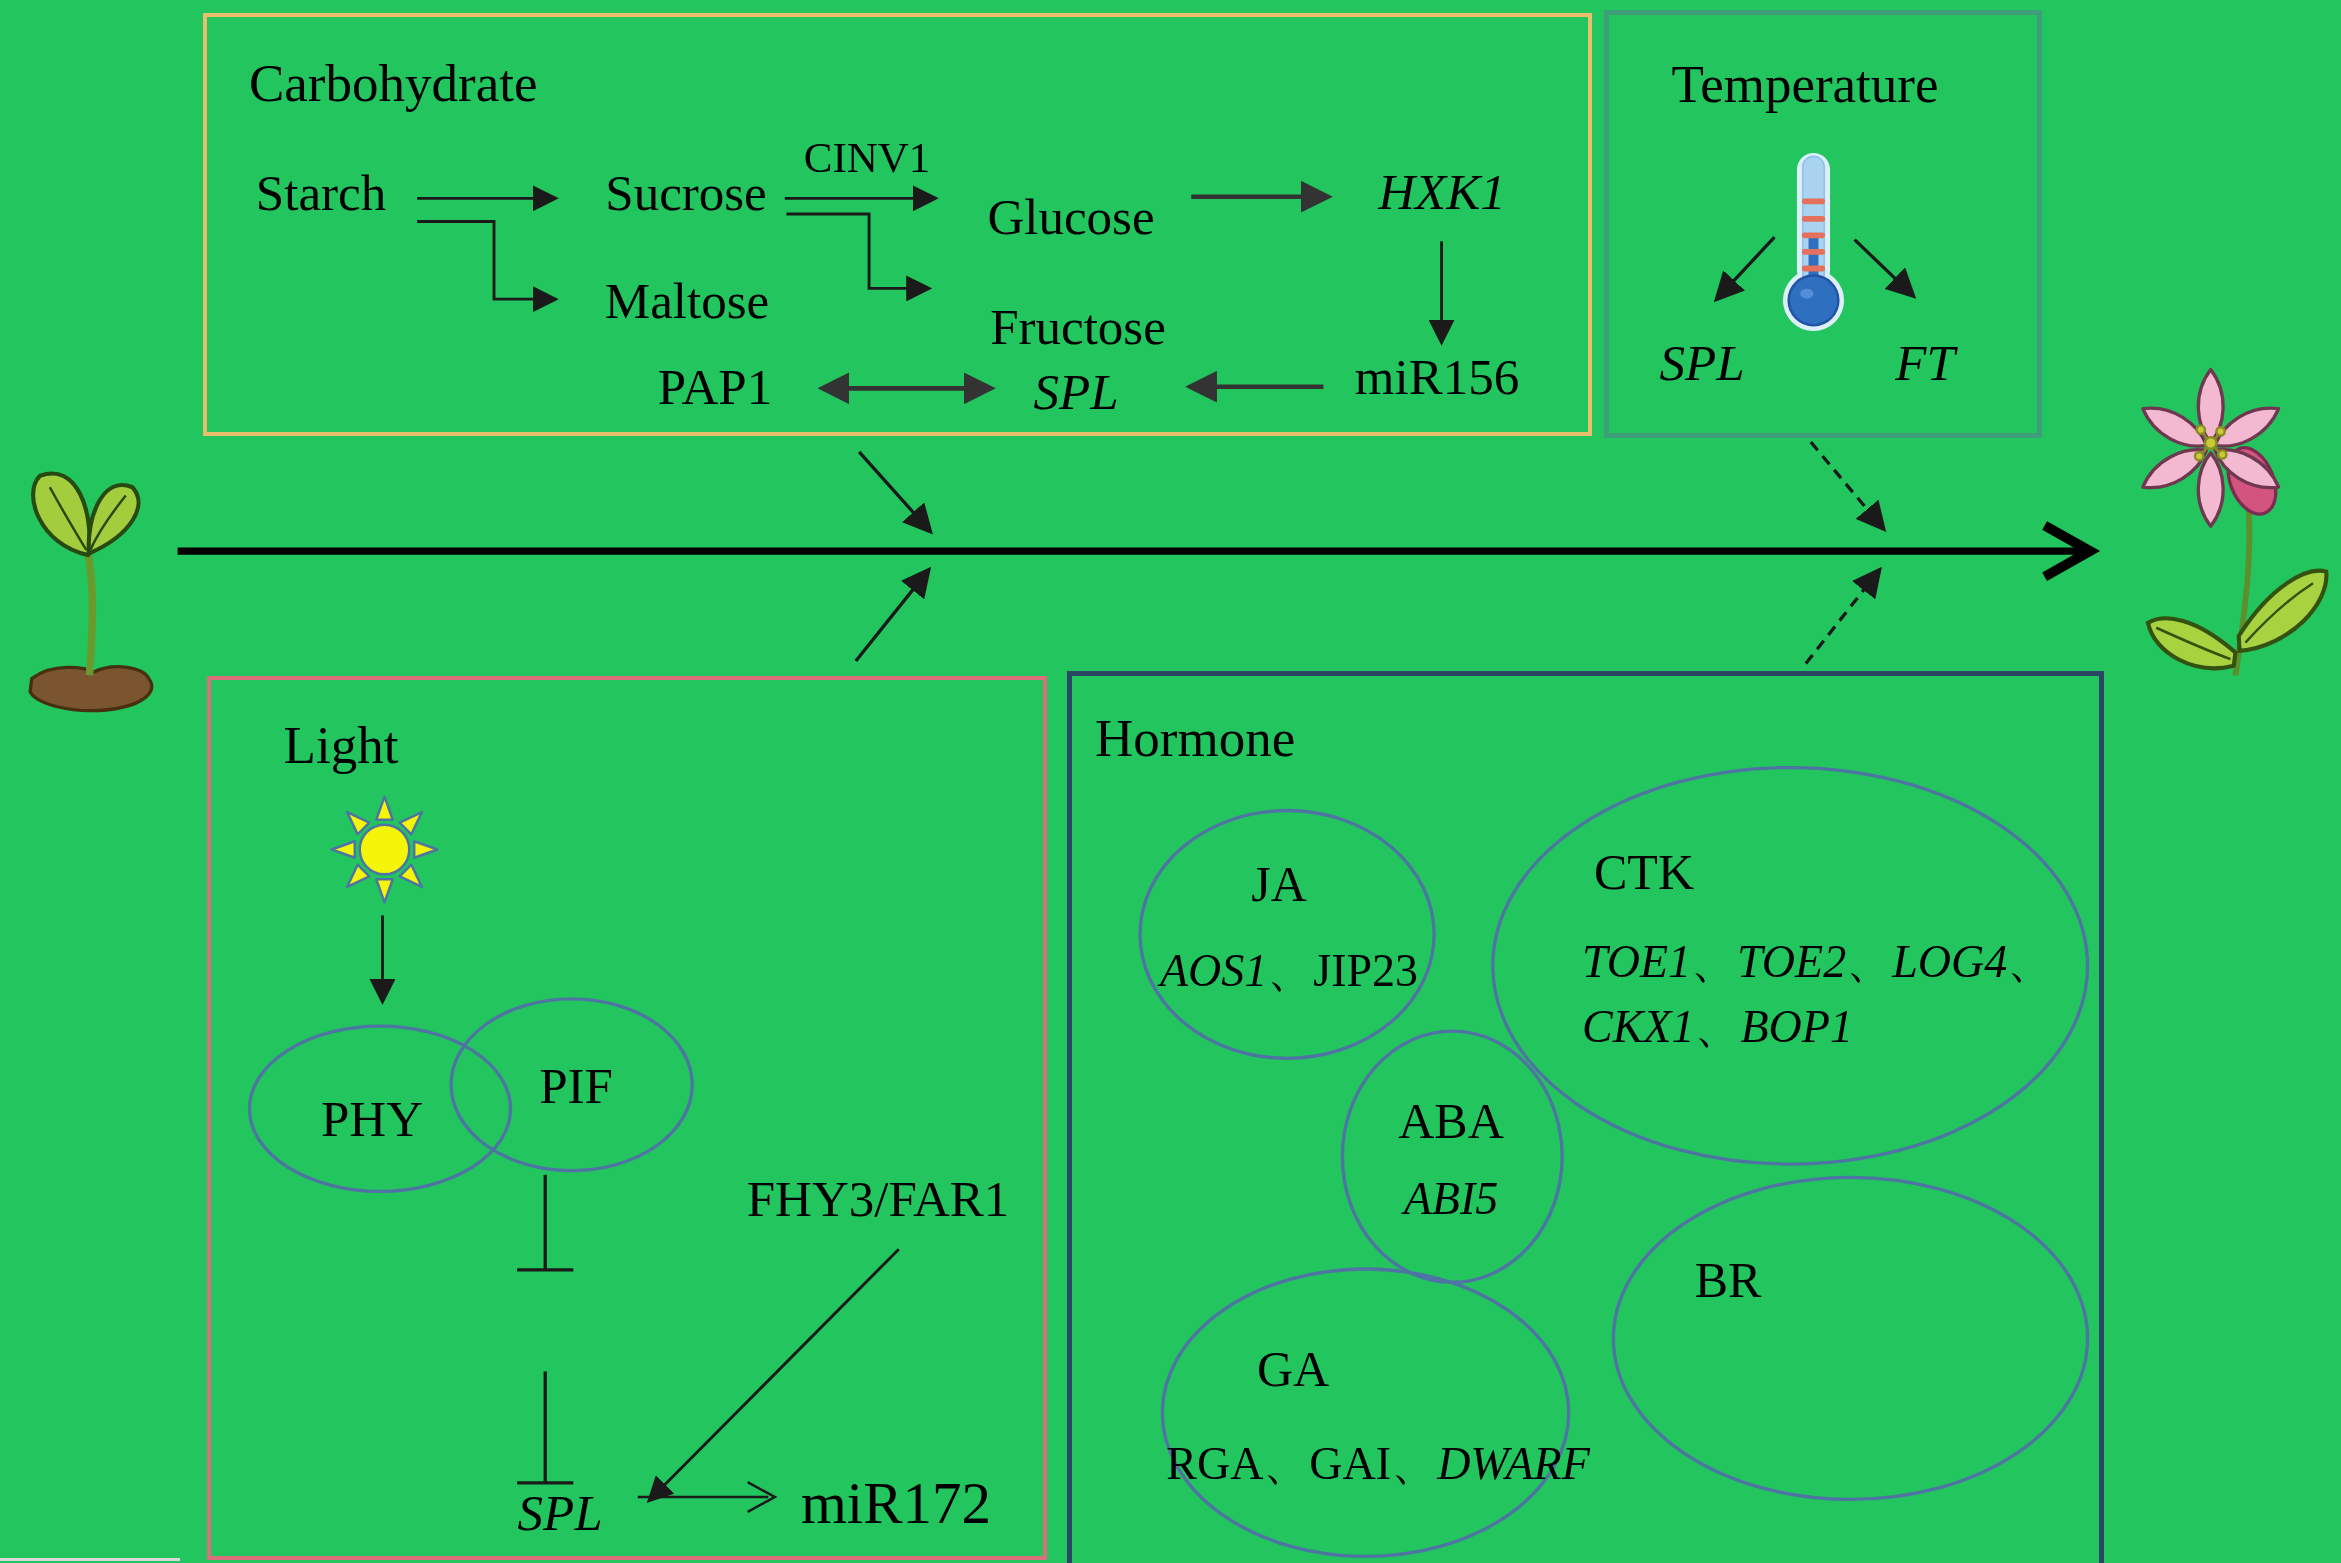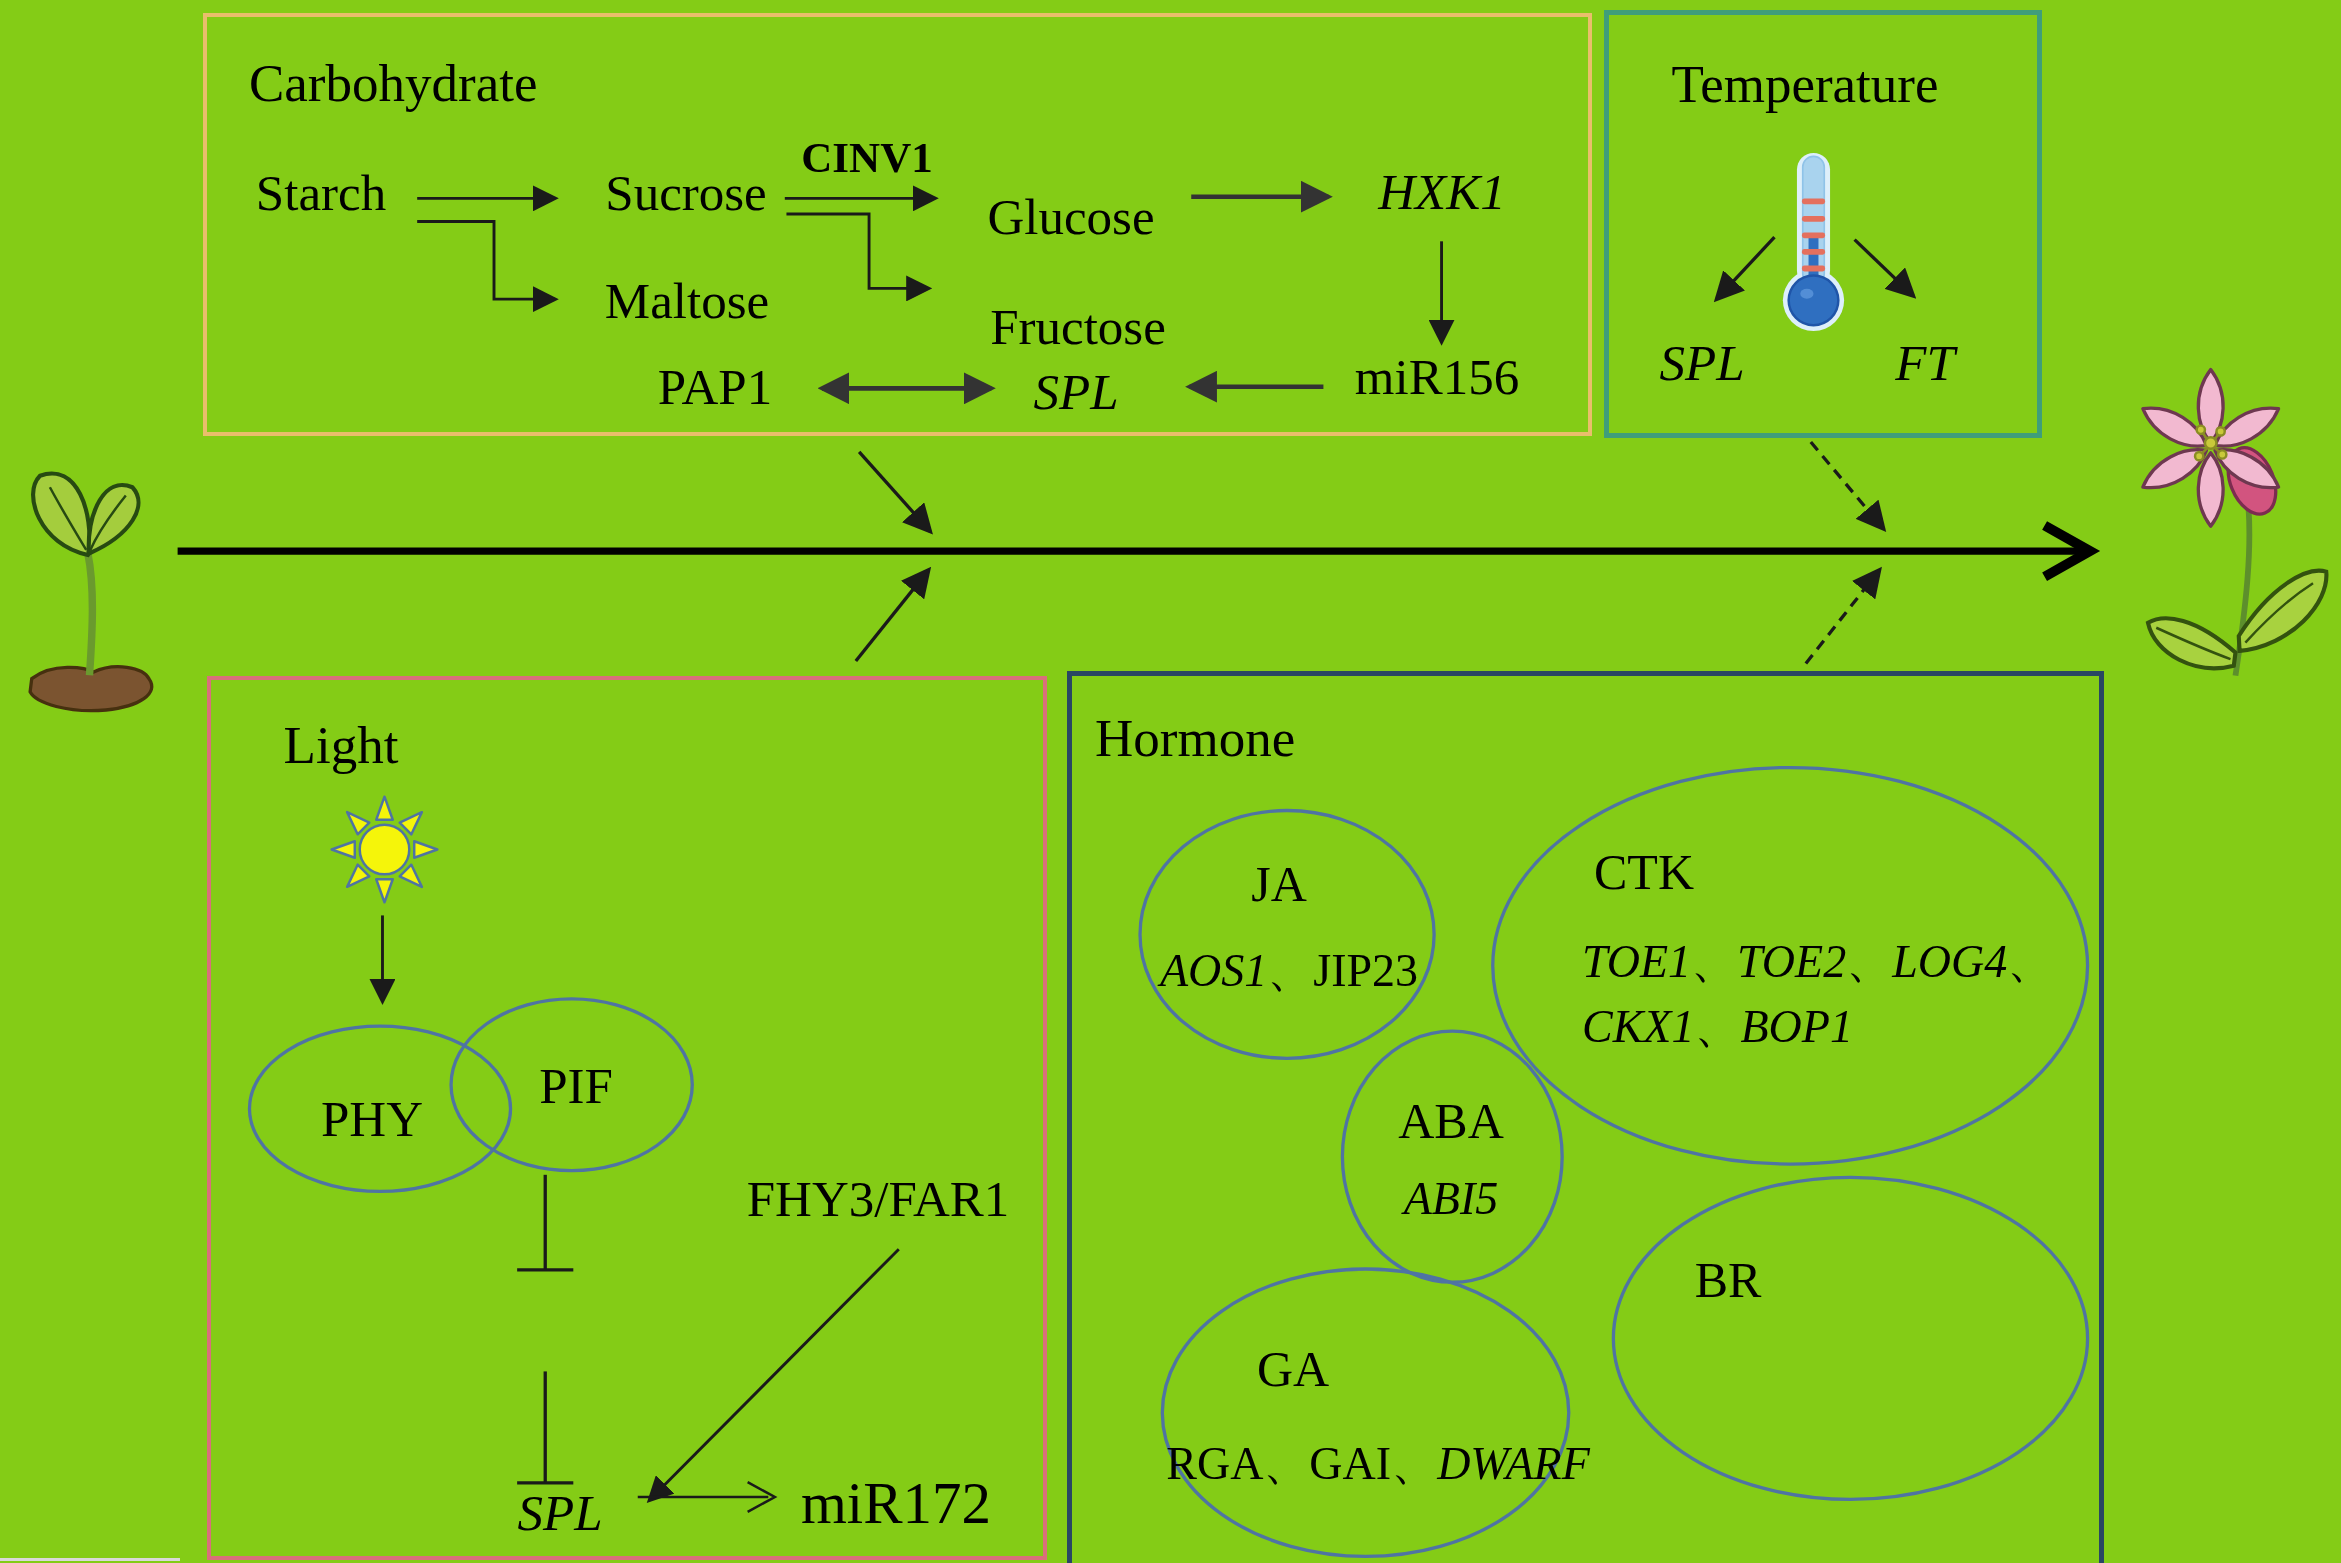--- a/index.html
+++ b/index.html
@@ -1,16 +1,16 @@
 <!DOCTYPE html>
 <html style="font-size:13.2px"><head>
 <meta charset="utf-8">
 <style>
   html,body{margin:0;padding:0;background:#ffffff;}
-  #stage{position:relative;width:2342px;height:1564px;background:#84cc16;overflow:hidden;
+  #stage{position:relative;width:2342px;height:1564px;background:#22c55e;overflow:hidden;
          font-family:"Liberation Serif","DejaVu Serif",serif;color:#000;}
   .box{position:absolute;background:transparent;}
   .box-carb{left:203px;top:13.2px;width:1381px;height:415px;border:4.1px solid #E9BE6C;}
   .box-temp{left:1604px;top:10px;width:428px;height:418px;border:5px solid #3F9E7A;}
   .box-light{left:207px;top:676px;width:832px;height:876px;border:4.1px solid #D9707B;}
   .box-horm{left:1067px;top:671px;width:1027px;height:887px;border:5px solid #294663;}
   .lbl{position:absolute;transform:translate(-50%,-50%);white-space:nowrap;line-height:1;font-size:51px;}
   .lbl-left{position:absolute;transform:translateY(-50%);white-space:nowrap;line-height:1;font-size:51px;}
   .ttl{font-size:53px;}
   .it{font-style:italic;}
@@ -85,21 +85,21 @@
   </svg>
 
   <div class="box box-carb"></div>
   <div class="box box-temp"></div>
   <div class="box box-light"></div>
   <div class="box box-horm"></div>
 
   <div class="lbl-left ttl" style="left:249px;top:83px;">Carbohydrate</div>
   <div class="lbl" style="left:321px;top:193px;">Starch</div>
   <div class="lbl" style="left:686px;top:193px;">Sucrose</div>
-  <div class="lbl small" style="left:867px;top:157px;font-weight:bold;">CINV1</div>
+  <div class="lbl small" style="left:867px;top:157px;">CINV1</div>
   <div class="lbl" style="left:1071px;top:193px;margin-top:24px;">Glucose</div>
   <div class="lbl it" style="left:1442px;top:192px;">HXK1</div>
   <div class="lbl" style="left:687px;top:301px;">Maltose</div>
   <div class="lbl" style="left:1078px;top:327px;">Fructose</div>
   <div class="lbl" style="left:715px;top:387px;">PAP1</div>
   <div class="lbl it" style="left:1076px;top:392px;">SPL</div>
   <div class="lbl" style="left:1437px;top:377px;">miR156</div>
 
   <div class="lbl ttl" style="left:1805px;top:84px;">Temperature</div>
   <div class="lbl it" style="left:1702px;top:363px;">SPL</div>

